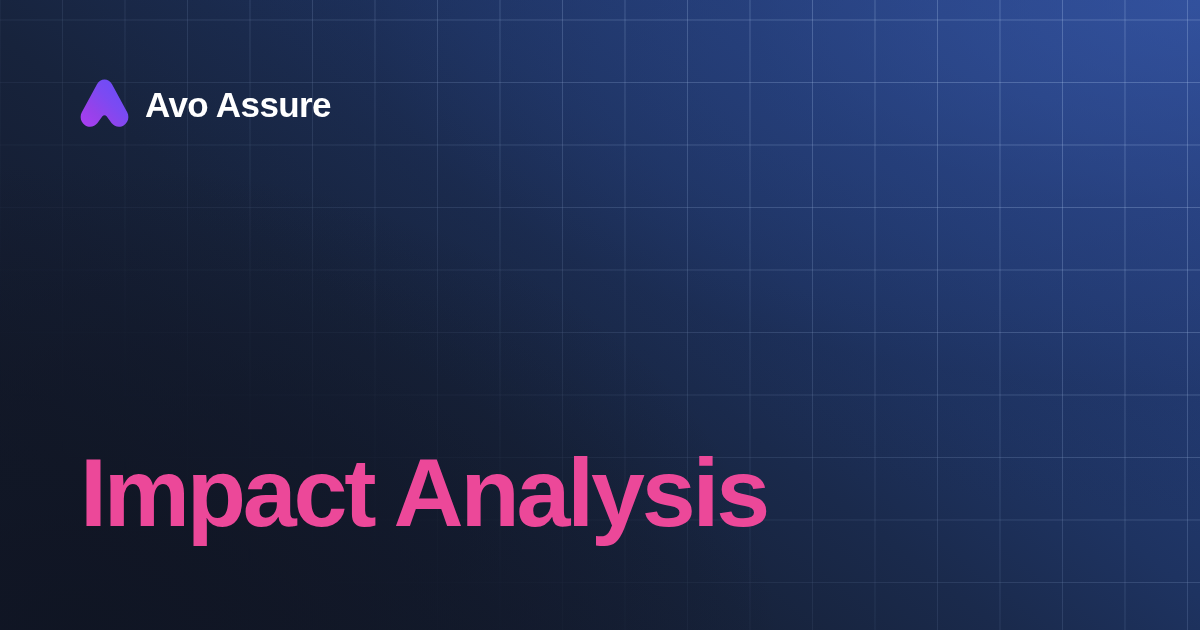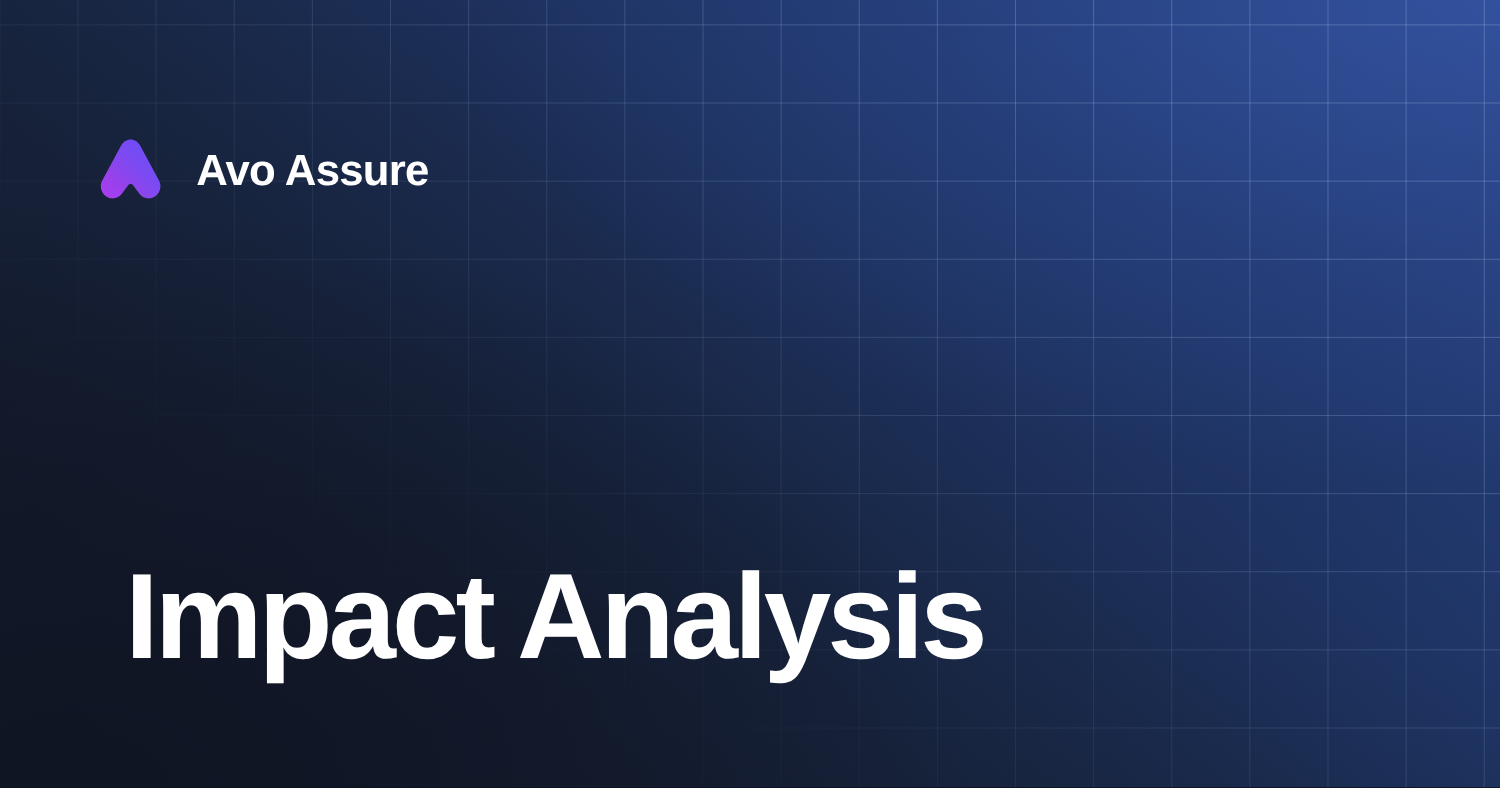--- a/index.html
+++ b/index.html
@@ -82,22 +82,21 @@
         rgba(0,0,0,0) 86%);
   }
 
   
   .brand {
     position: absolute;
     left: 80px;
     top: 79px;
     display: flex;
     align-items: center;
-    gap: 28px;
-    margin-top: 32px;
+    gap: 16px;
   }
   .brand-mark {
     width: 49px;
     height: 51px;
     display: block;
     flex: 0 0 auto;
   }
   .brand-name {
     color: #ffffff;
     font-size: 35px;
@@ -105,27 +104,26 @@
     letter-spacing: -0.6px;
     line-height: 1;
     white-space: nowrap;
   }
 
   
   .headline {
     position: absolute;
     left: 80px;
     top: 444px;
-    color: #ffffff;
+    color: #ec4899;
     font-size: 97px;
     font-weight: 700;
     letter-spacing: -3.2px;
     line-height: 1;
     white-space: nowrap;
-    margin-left: 20px;
   }
 </style>
 </head>
 <body>
 
 <div class="card">
 
   <div class="bg-base"></div>
   <div class="bg-glow"></div>
   <div class="bg-grid"></div>

